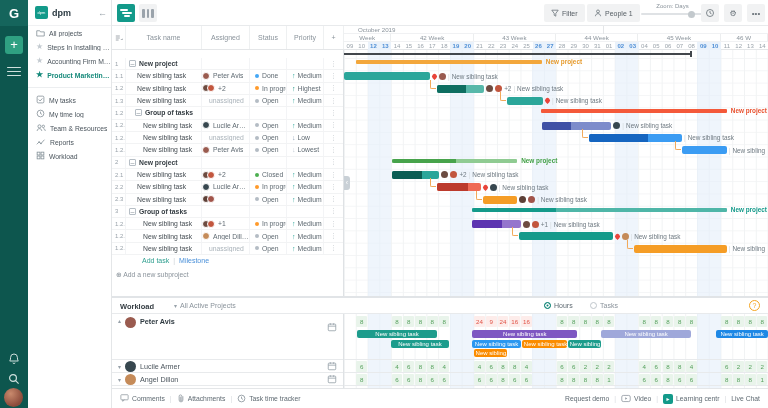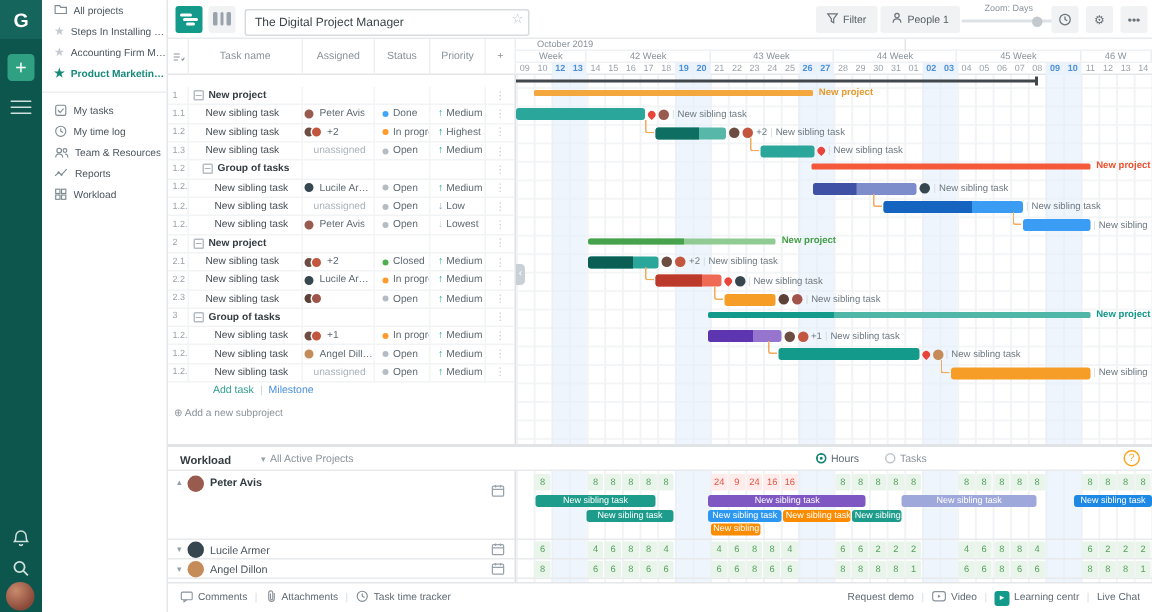--- a/index.html
+++ b/index.html
@@ -139,20 +139,25 @@
     <div class="rail-ic" style="top:372px">
       <svg width="14" height="14" viewBox="0 0 14 14">
           <circle cx="6" cy="6" r="3.4" fill="none" stroke="#cfe0dd" stroke-width="1.2"></circle>
           <path d="M8.6 8.6l3 3" stroke="#cfe0dd" stroke-width="1.2"></path>
         </svg>
     </div>
     <div class="rail-av"></div>
   </div>
 
   <div class="sidebar">
+    <div class="sb-head">
+      <div class="sb-logo">dpm</div>
+      <div class="sb-name">dpm</div>
+      <div class="sb-collapse">←</div>
+    </div>
     <div id="sb-items">
         <div class="sb-item">
           <span><svg width="9" height="8" viewBox="0 0 12 10">
               <path d="M1 2h4l1 1.5h5V9H1z" fill="none" stroke="#7d8a92"></path>
             </svg></span>
           <span class="lbl">All projects</span>
         </div>
         <div class="sb-item">
           <span class="sb-star">★</span>
           <span class="lbl">Steps In Installing Rack Mo...</span>
@@ -215,24 +220,20 @@
       <div class="vbtn teal gg" style="left:5px">
           <span>
             <i></i>
             <i></i>
             <i></i>
           </span>
         </div>
       <div class="vbtn kb" style="left:27px">
           <span><i></i><i></i><i></i></span>
         </div>
-      <div class="title-wrap">
-        <input class="title-input" value="The Digital Project Manager" style="">
-        <span class="title-star">☆</span>
-      </div>
       <div class="tbtn" style="left:432px">
         <span><svg width="8" height="8" viewBox="0 0 10 10">
               <path d="M1 1.5h8L6 5.5V9L4 7.8V5.5z" fill="none" stroke="#6a737a"></path>
             </svg></span>
         <span>Filter</span>
       </div>
       <div class="tbtn" style="left:475px">
         <span><svg width="8" height="8" viewBox="0 0 10 10">
               <circle cx="5" cy="3" r="1.8" fill="none" stroke="#6a737a"></circle>
               <path d="M1.8 9c0-2 1.5-3.2 3.2-3.2S8.2 7 8.2 9" fill="none" stroke="#6a737a"></path>

